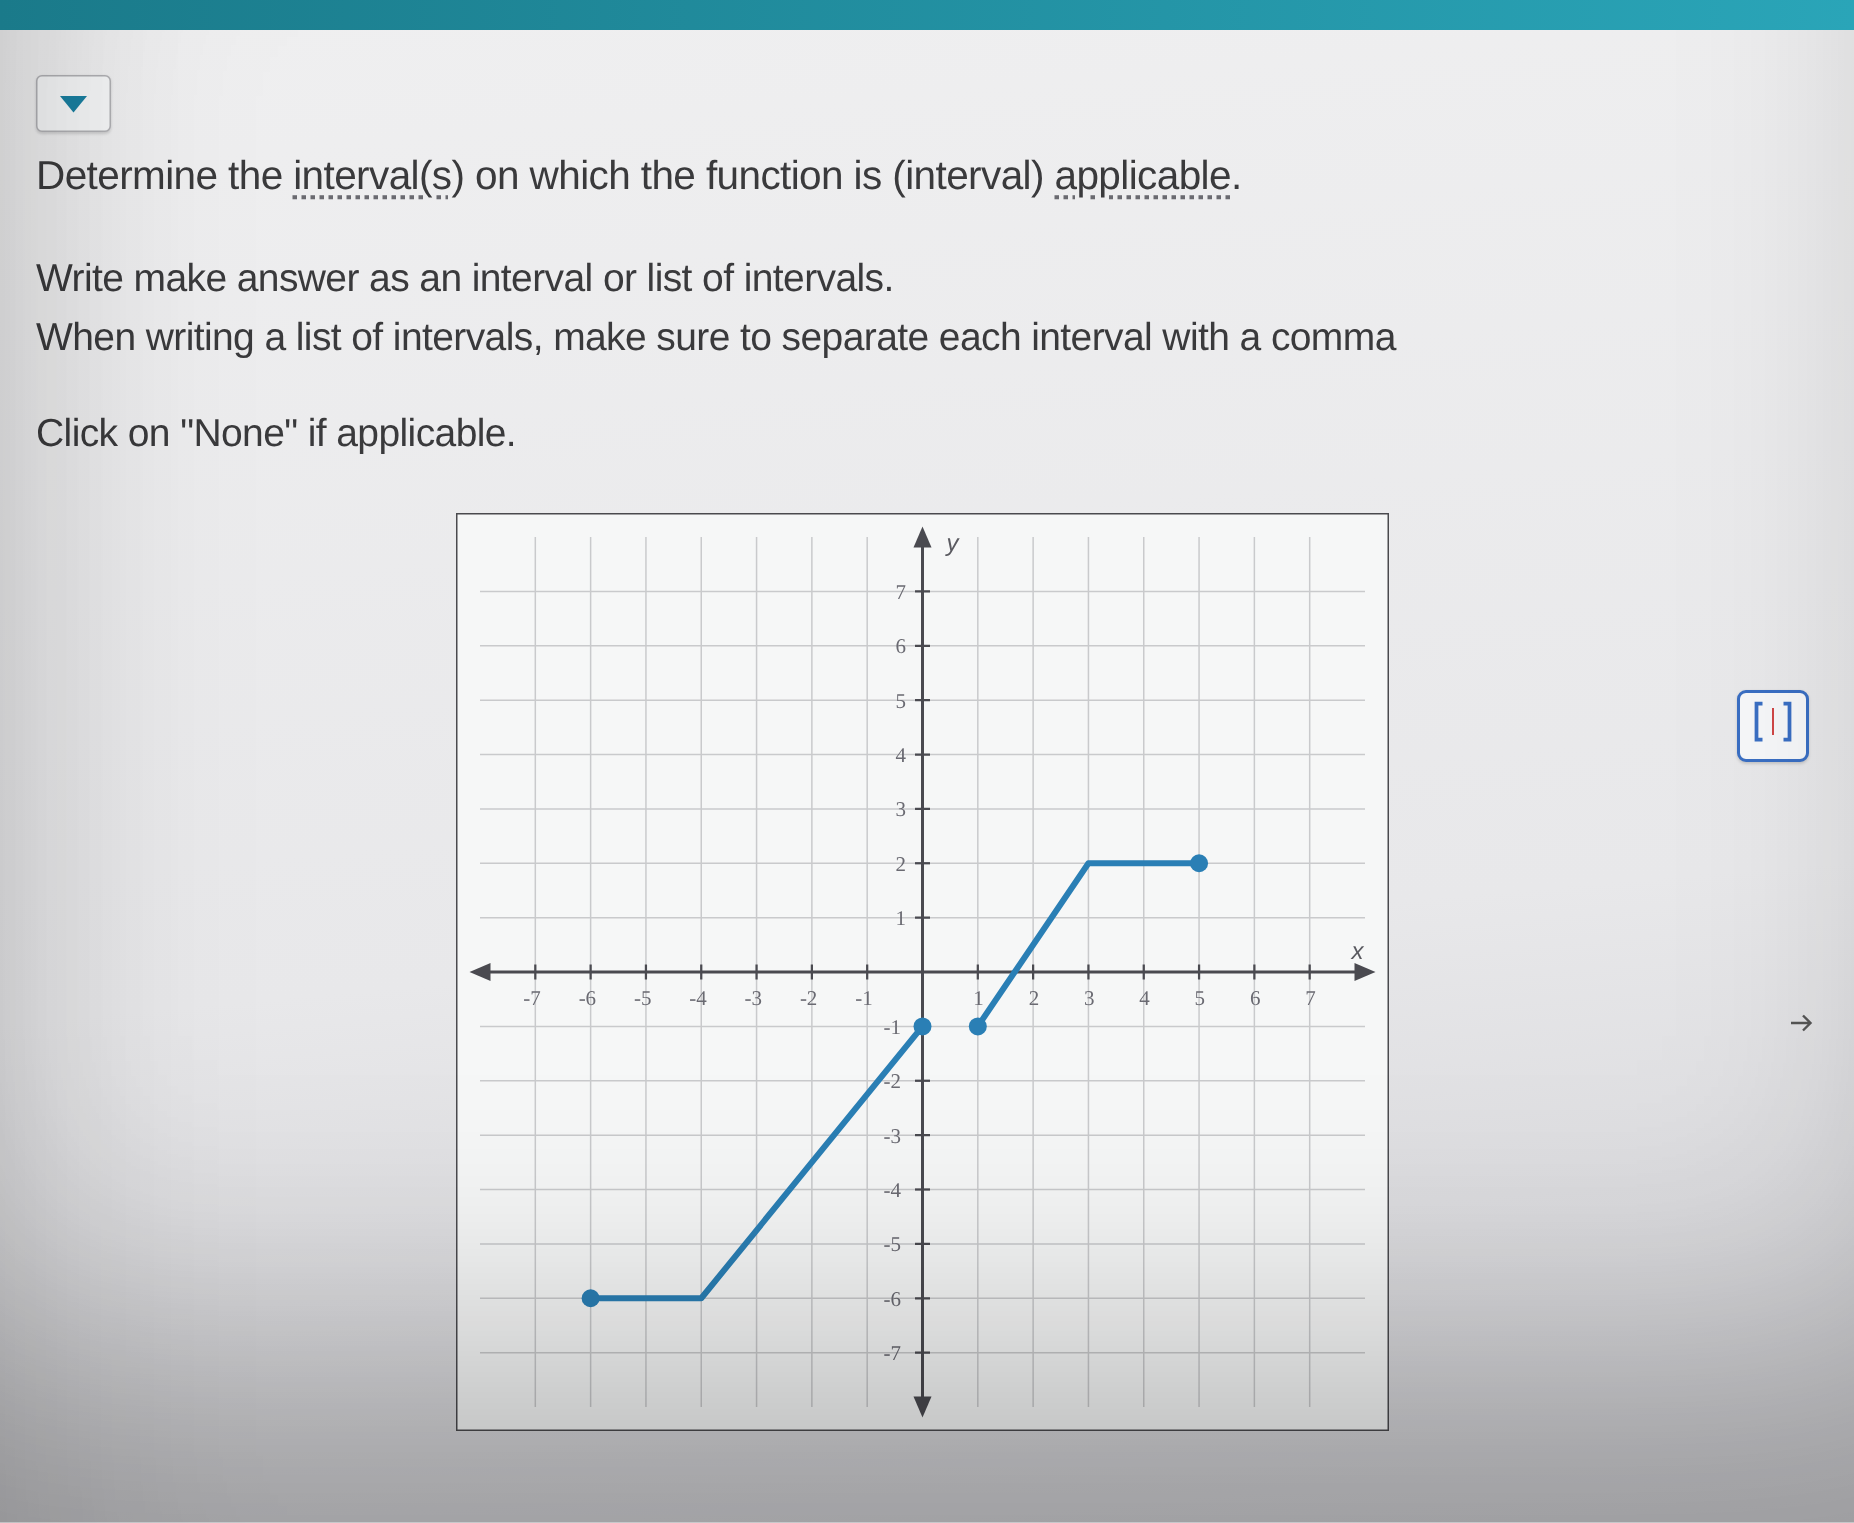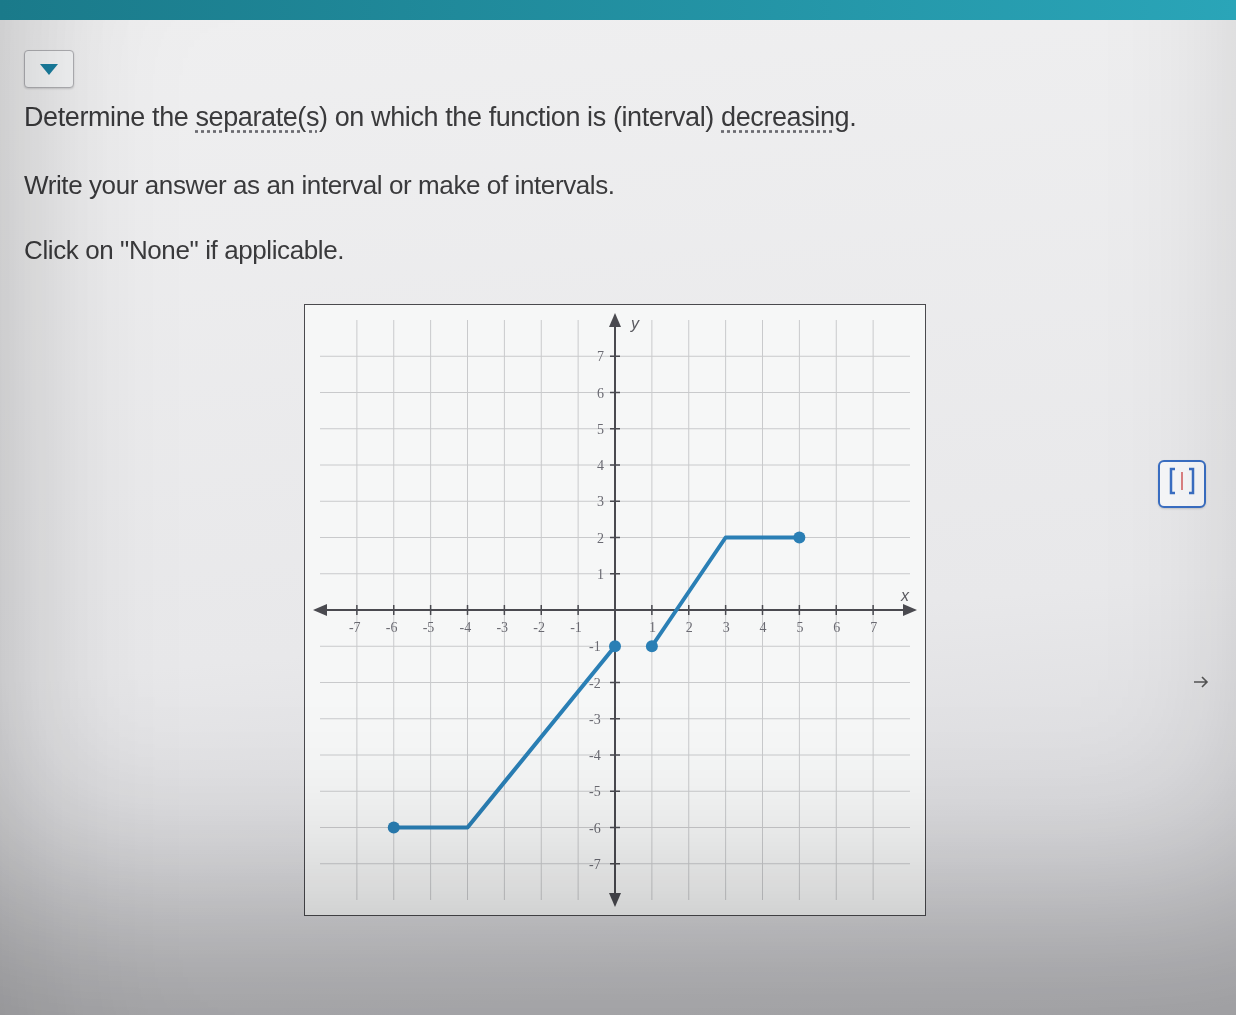--- a/index.html
+++ b/index.html
@@ -119,24 +119,25 @@
 
 <div class="top-bar"></div>
 
 <div class="content-panel">
 
   <div class="dropdown-toggle">
     <div class="chev-down"></div>
   </div>
 
   <div class="qtext">
-    <span>Determine the </span><span class="ul-link">separate(s)</span><span> on which the function is (interval) </span><span class="ul-link">decreasing</span><span>.</span>
-  </div>
-
-  <div class="sub-line">Write your answer as an interval or make of intervals.</div>
+    <span>Determine the </span><span class="ul-link">interval(s)</span><span> on which the function is (interval) </span><span class="ul-link">applicable</span><span>.</span>
+  </div>
+
+  <div class="sub-line">Write make answer as an interval or list of intervals.</div>
+  <div class="sub-line">When writing a list of intervals, make sure to separate each interval with a comma</div>
   <div class="sub-line instr-last">Click on "None" if applicable.</div>
 
   <div class="graph-box">
     <svg class="graph-svg" width="620" height="610" viewBox="0 0 620 610">
 
       <g stroke="#c9cacc" stroke-width="1">
 
       <line x1="51.875" x2="51.875" y1="15" y2="595"></line>
           <line x1="88.75" x2="88.75" y1="15" y2="595"></line>
           <line x1="125.625" x2="125.625" y1="15" y2="595"></line>

